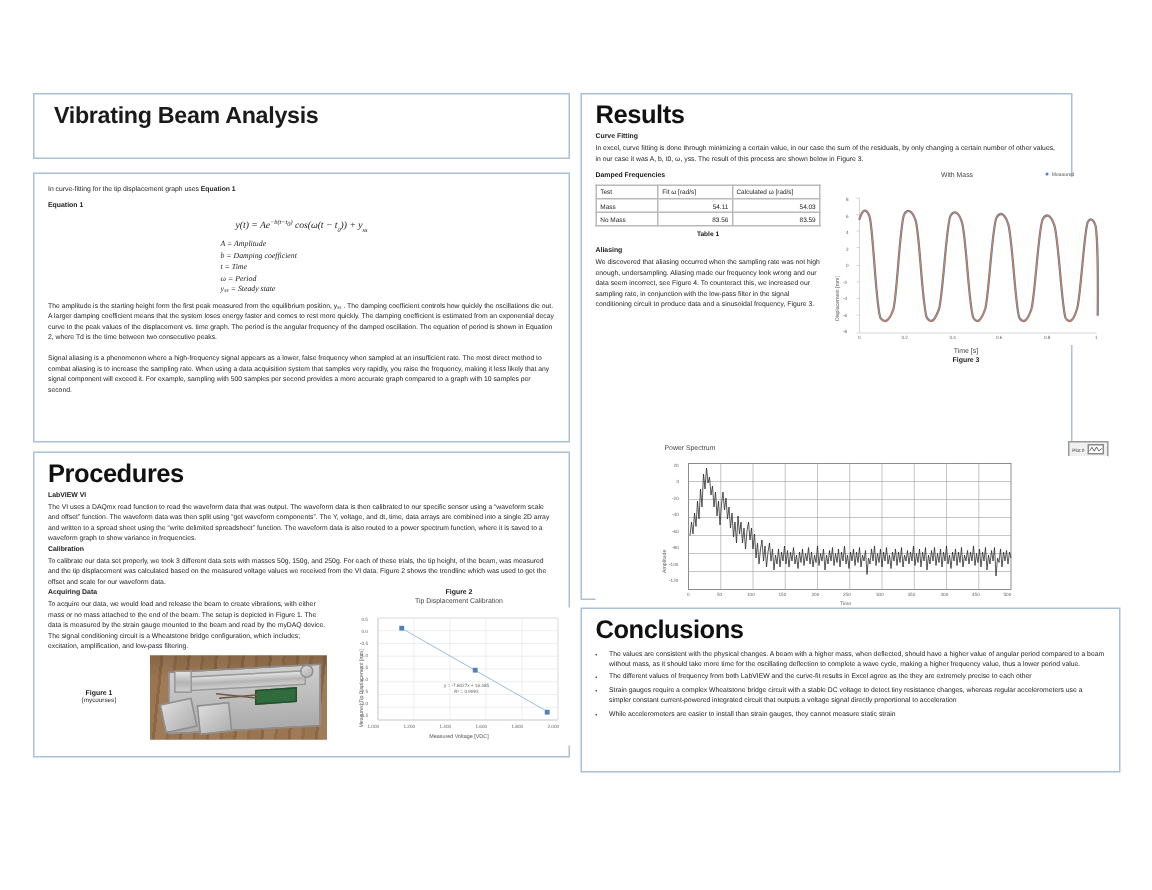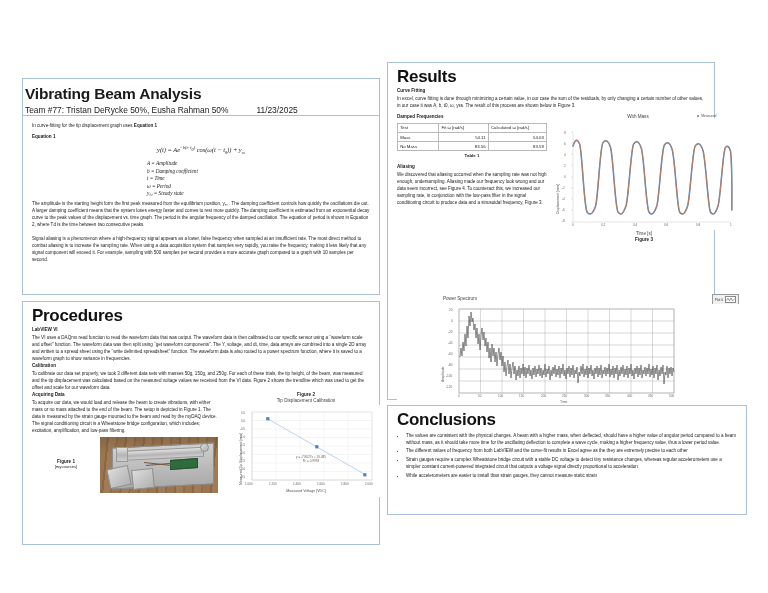--- a/index.html
+++ b/index.html
@@ -89,26 +89,22 @@
     position:absolute;display:flex;align-items:center;gap:2px;
     border:0.6px solid #9a9a9a;background:#f0f0f0;padding:1px 2px;font-size:3.2px;color:#333;
   }
   .lv-swatch{width:9px;height:5px;border:0.6px solid #8a8a8a;background:#fff;}
 </style>
 </head>
 <body>
 
 <div class="poster">
 
-  <div class="panel" style="left:22px;top:62px;width:358px;height:44px;padding:6px 2px;margin-top:16px;">
+  <div class="panel" style="left:22px;top:62px;width:358px;height:44px;padding:6px 13px;">
     <div class="poster-title">Vibrating Beam Analysis</div>
-    <div class="byline">
-      <span class="authors">Team #77: Tristan DeRycke 50%, Eusha Rahman 50%</span>
-      <span class="date">11/23/2025</span>
-    </div>
   </div>
 
   <div class="panel" style="left:22px;top:115px;width:358px;height:180px;padding:5px 9px;">
 
     <div class="body-txt" style="margin-top:1px;">
       <span>In curve-fitting for the tip displacement graph uses </span><b class="em">Equation 1</b>
     </div>
 
     <div class="sub-h" style="margin-top:5px;">Equation 1</div>
 
@@ -121,21 +117,21 @@
       <div>b = Damping coefficient</div>
       <div>t = Time</div>
       <div>ω = Period</div>
       <div>yₛₛ = Steady state</div>
     </div>
 
     <div class="body-txt" style="margin-top:2px;">The amplitude is the starting height form the first peak measured from the equilibrium position, yₛₛ . The damping coefficient controls how quickly the oscillations die out. A larger damping coefficient means that the system loses energy faster and comes to rest more quickly. The damping coefficient is estimated from an exponential decay curve to the peak values of the displacement vs. time graph. The period is the angular frequency of the damped oscillation. The equation of period is shown in Equation 2, where Td is the time between two consecutive peaks.</div>
     <div class="body-txt" style="margin-top:7px;">Signal aliasing is a phenomenon where a high-frequency signal appears as a lower, false frequency when sampled at an insufficient rate. The most direct method to combat aliasing is to increase the sampling rate. When using a data acquisition system that samples very rapidly, you raise the frequency, making it less likely that any signal component will exceed it. For example, sampling with 500 samples per second provides a more accurate graph compared to a graph with 10 samples per second.</div>
   </div>
 
-  <div class="panel" style="left:22px;top:301px;width:358px;height:244px;padding:5px 9px;">
+  <div class="panel" style="left:22px;top:301px;width:358px;height:204px;padding:5px 9px;">
     <div class="sec-title">Procedures</div>
 
     <div class="sub-h" style="margin-top:2px;">LabVIEW VI</div>
     <div class="body-txt">The VI uses a DAQmx read function to read the waveform data that was output. The waveform data is then calibrated to our specific sensor using a “waveform scale and offset” function. The waveform data was then split using “get waveform components”. The Y, voltage, and dt, time, data arrays are combined into a single 2D array and written to a spread sheet using the “write delimited spreadsheet” function. The waveform data is also routed to a power spectrum function, where it is saved to a waveform graph to show variance in frequencies.</div>
 
     <div class="sub-h" style="margin-top:1px;">Calibration</div>
     <div class="body-txt">To calibrate our data set properly, we took 3 different data sets with masses 50g, 150g, and 250g. For each of these trials, the tip height, of the beam, was measured and the tip displacement was calculated based on the measured voltage values we received from the VI data. Figure 2 shows the trendline which was used to get the offset and scale for our waveform data.</div>
 
     <div style="display:flex;margin-top:1px;">
       <div style="width:196px;flex:none;">

